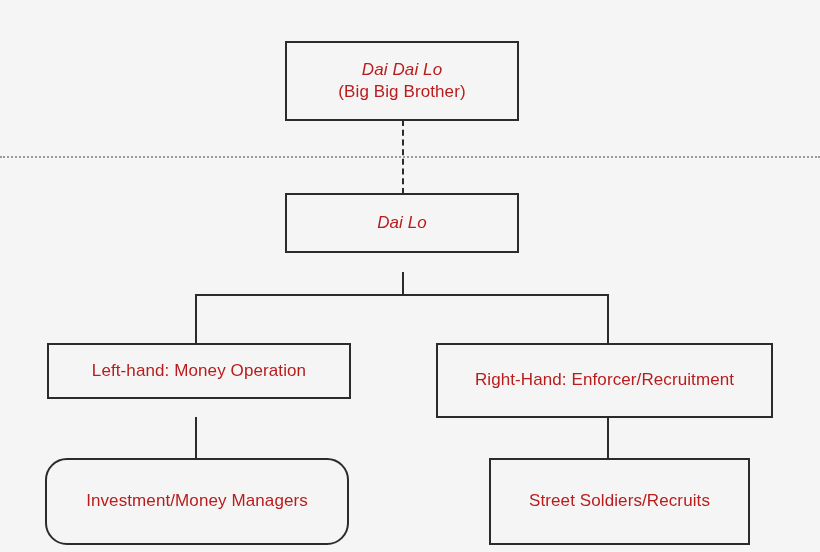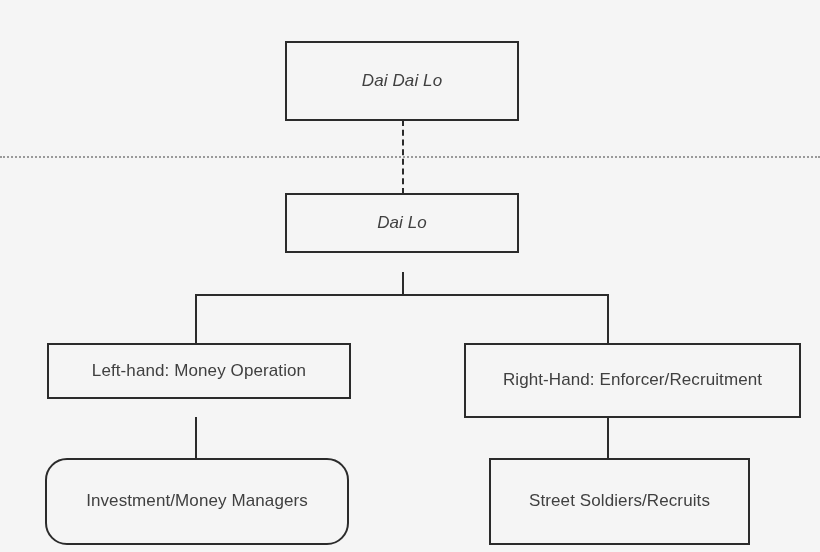--- a/index.html
+++ b/index.html
@@ -25,38 +25,38 @@
   .node {
     position: absolute;
     box-sizing: border-box;
     background: #f5f5f5;
     border: 2px solid #2b2b2b;
     display: flex;
     flex-direction: column;
     align-items: center;
     justify-content: center;
     text-align: center;
-    color: #404040;
+    color: #b91c1c;
     font-size: 17px;
     line-height: 1.32;
     letter-spacing: 0.1px;
   }
   .node .line-italic {
     font-style: italic;
     display: block;
   }
   .node .line-plain {
     font-style: normal;
     display: block;
   }
 
   #node-daidailo { left: 285px; top: 41px;  width: 234px; height: 80px; }
   #node-dailo    { left: 285px; top: 193px; width: 234px; height: 60px; }
   #node-lefthand { left: 47px;  top: 343px; width: 304px; height: 56px; }
-  #node-righthand{ left: 436px; top: 343px; width: 337px; height: 75px; margin-left: 28px; }
+  #node-righthand{ left: 436px; top: 343px; width: 337px; height: 75px; }
   #node-investment { left: 45px;  top: 458px; width: 304px; height: 87px; border-radius: 22px; }
   #node-street     { left: 489px; top: 458px; width: 261px; height: 87px; }
 
   
   .conn {
     position: absolute;
     background: #2b2b2b;
   }
   .conn-v { width: 2px; }
   .conn-h { height: 2px; }
@@ -104,20 +104,21 @@
 
   <div class="conn conn-v" id="conn-dailo-stub"></div>
   <div class="conn conn-h" id="conn-split-bar"></div>
   <div class="conn conn-v" id="conn-split-left"></div>
   <div class="conn conn-v" id="conn-split-right"></div>
   <div class="conn conn-v" id="conn-left-down"></div>
   <div class="conn conn-v" id="conn-right-down"></div>
 
   <div class="node" id="node-daidailo">
     <span class="line-italic">Dai Dai Lo</span>
+    <span class="line-plain">(Big Big Brother)</span>
   </div>
 
   <div class="node" id="node-dailo">
     <span class="line-italic">Dai Lo</span>
   </div>
 
   <div class="node" id="node-lefthand">
     <span class="line-plain">Left-hand: Money Operation</span>
   </div>
 

